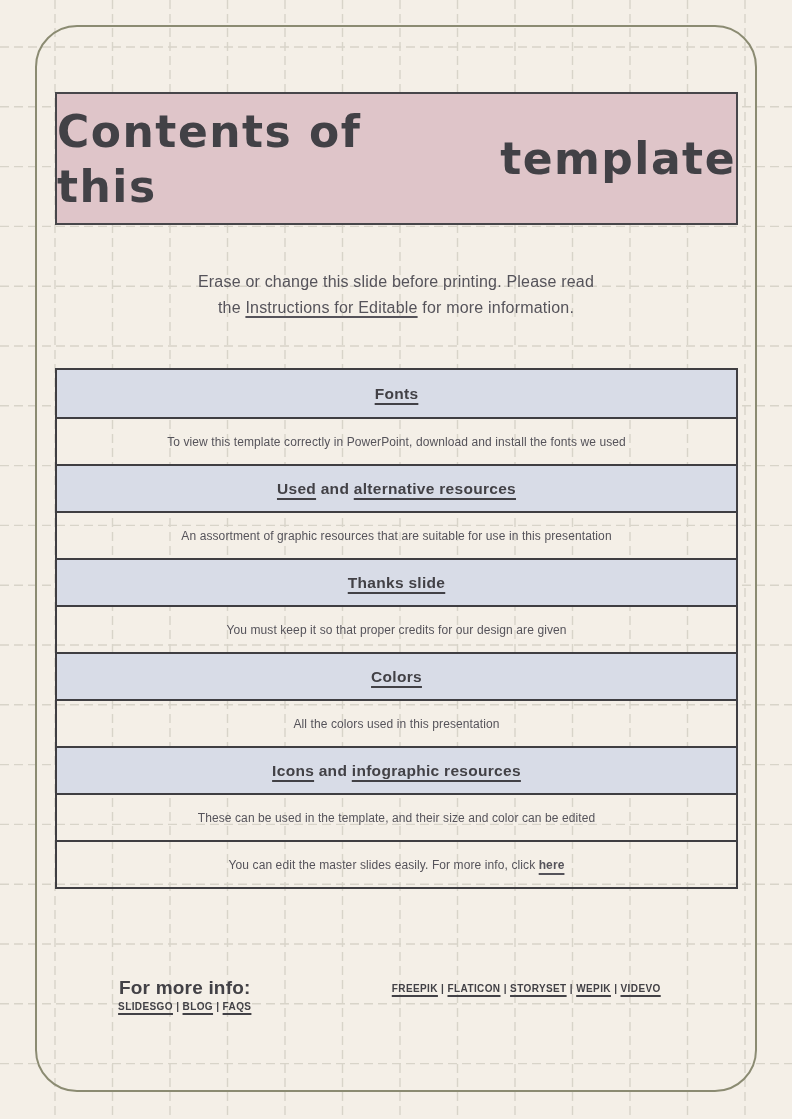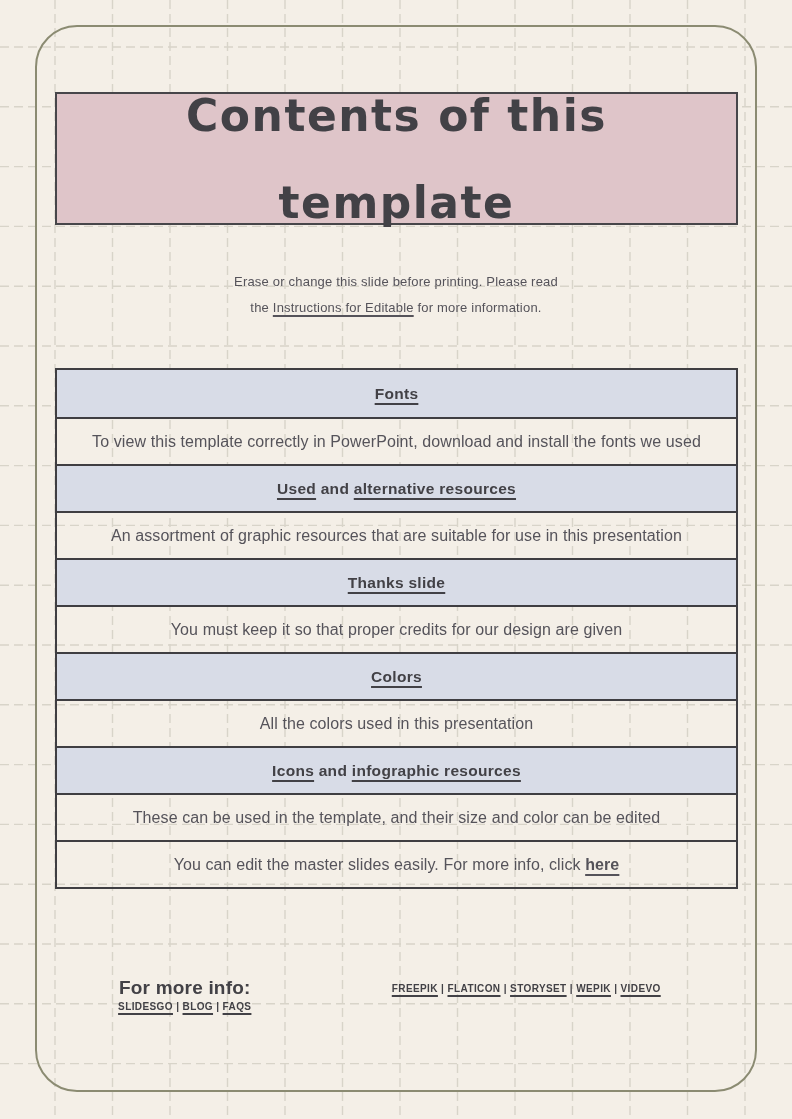--- a/index.html
+++ b/index.html
@@ -15,48 +15,48 @@
     font-family:"Liberation Sans",sans-serif;overflow:hidden;
   }
   #grid{position:absolute;left:0;top:0;width:792px;height:1119px}
   .frame{
     position:absolute;left:35px;top:25px;width:722px;height:1067px;
     border:2.5px solid var(--frame-border);border-radius:42px;
   }
   .banner{
     position:absolute;left:55px;top:92px;width:683px;height:133px;
     background:var(--banner-bg);border:2px solid var(--banner-border);
-    display:flex;flex-direction:column;align-items:center;justify-content:center;gap:32px;
+    display:flex;flex-direction:row;align-items:center;justify-content:center;gap:32px;
   }
   .title-line{
     font-family:"DejaVu Sans",sans-serif;font-weight:700;font-size:44px;
     line-height:55px;color:var(--text-dark);letter-spacing:1.5px;
   }
   .intro{
     position:absolute;left:126px;top:269px;width:540px;text-align:center;
-    font-size:13px;line-height:26px;color:var(--text-body);letter-spacing:.2px;
+    font-size:16px;line-height:26px;color:var(--text-body);letter-spacing:.2px;
   }
   .ulink{
     color:inherit;text-decoration:underline;text-underline-offset:3px;
     text-decoration-thickness:1.5px;cursor:pointer;
   }
   .ctable{
     position:absolute;left:55px;top:368px;width:683px;
     border:2px solid var(--table-border);
   }
   .trow{
     height:47px;display:flex;align-items:center;justify-content:center;
     white-space:pre-wrap;text-align:center;padding:0 8px;
   }
   .trow + .trow{border-top:2px solid var(--table-border)}
   .trow.header{
     background:var(--header-row-bg);font-weight:700;font-size:15.5px;
     color:var(--text-dark);letter-spacing:.3px;
   }
-  .trow.content{font-size:16px;color:var(--text-body);letter-spacing:.1px}
+  .trow.content{font-size:12px;color:var(--text-body);letter-spacing:.1px}
   .tlink{
     text-decoration:underline;text-underline-offset:4px;
     text-decoration-thickness:2px;cursor:pointer;
   }
   .bold{font-weight:700}
   .footer{position:absolute;left:55px;top:979px;width:683px;display:flex}
   .fcol{text-align:center}
   .fcol-left{width:38%}
   .fcol-right{width:62%}
   .flabel{

